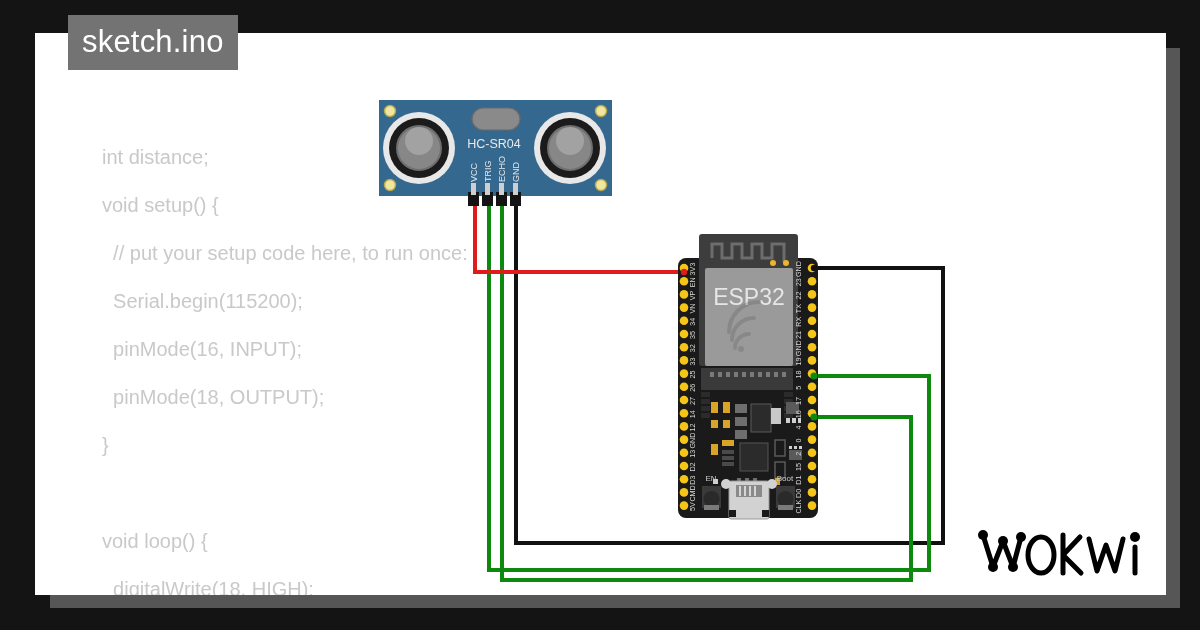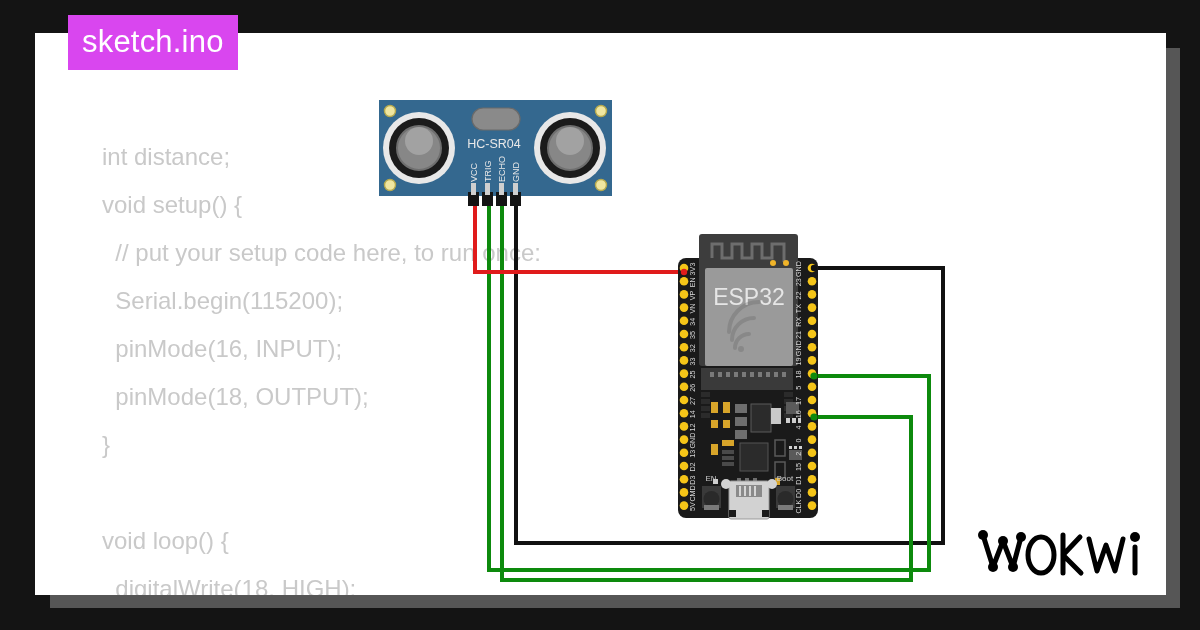--- a/index.html
+++ b/index.html
@@ -15,33 +15,33 @@
     position:absolute;left:50px;top:48px;width:1130px;height:560px;
     background:#565656;
   }
   #panel{
     position:absolute;left:35px;top:33px;width:1131px;height:562px;
     background:#ffffff;overflow:hidden;
   }
   
   #file-tab{
     position:absolute;left:68px;top:15px;
-    background:#d946ef;color:#ffffff;
+    background:#737373;color:#ffffff;
     font-size:31px;line-height:1;
     padding:11px 14px 13px 14px;
     letter-spacing:.2px;
     z-index:40;
     font-family:"Liberation Sans",sans-serif;
   }
   
   #code{
     position:absolute;left:67px;top:100px;
     width:700px;
     color:#c9c9c9;
-    font-size:24px;
+    font-size:20px;
     line-height:48px;
     white-space:pre;
     z-index:5;
     font-family:"Liberation Sans",sans-serif;
   }
   #code .ln{display:block;height:48px;}
   
   #circuit{position:absolute;left:0;top:0;width:1200px;height:630px;z-index:20;pointer-events:none;}
   #circuit *{pointer-events:auto;}
   

